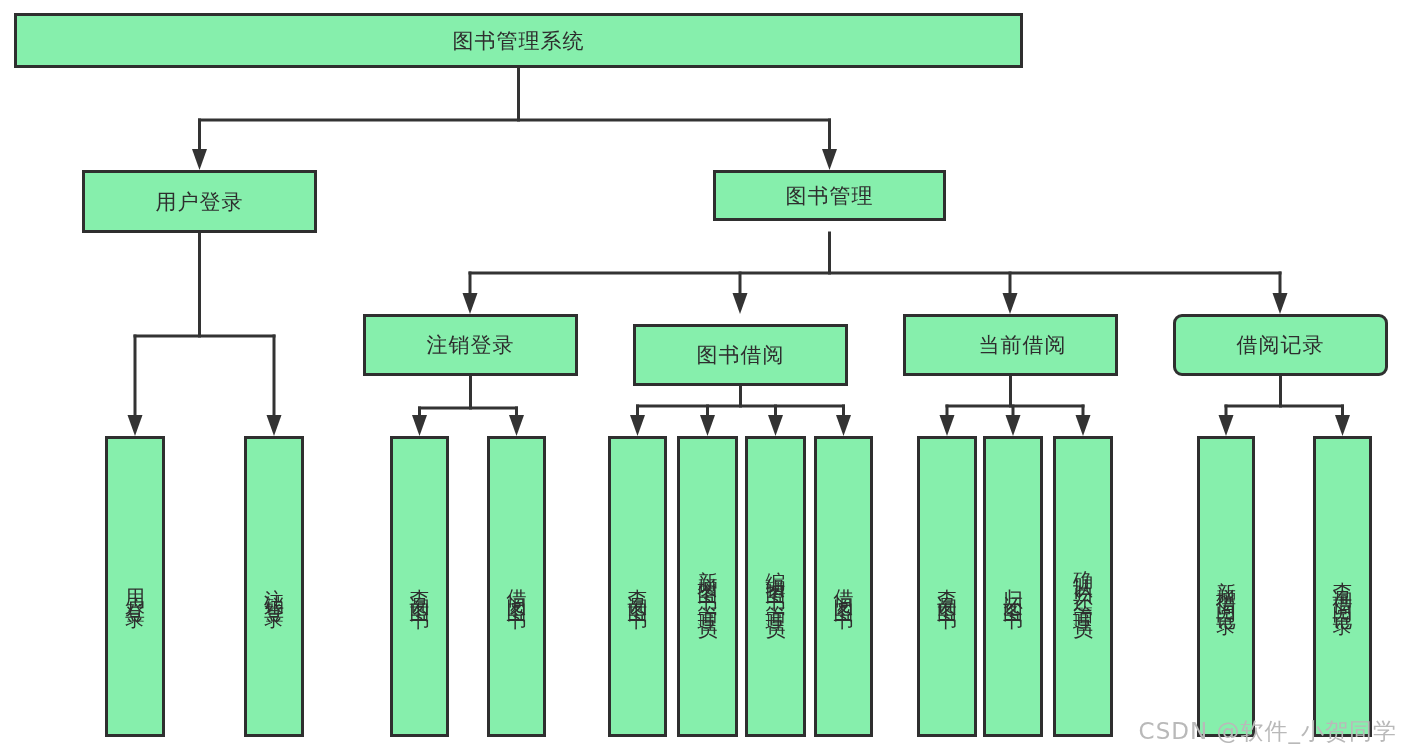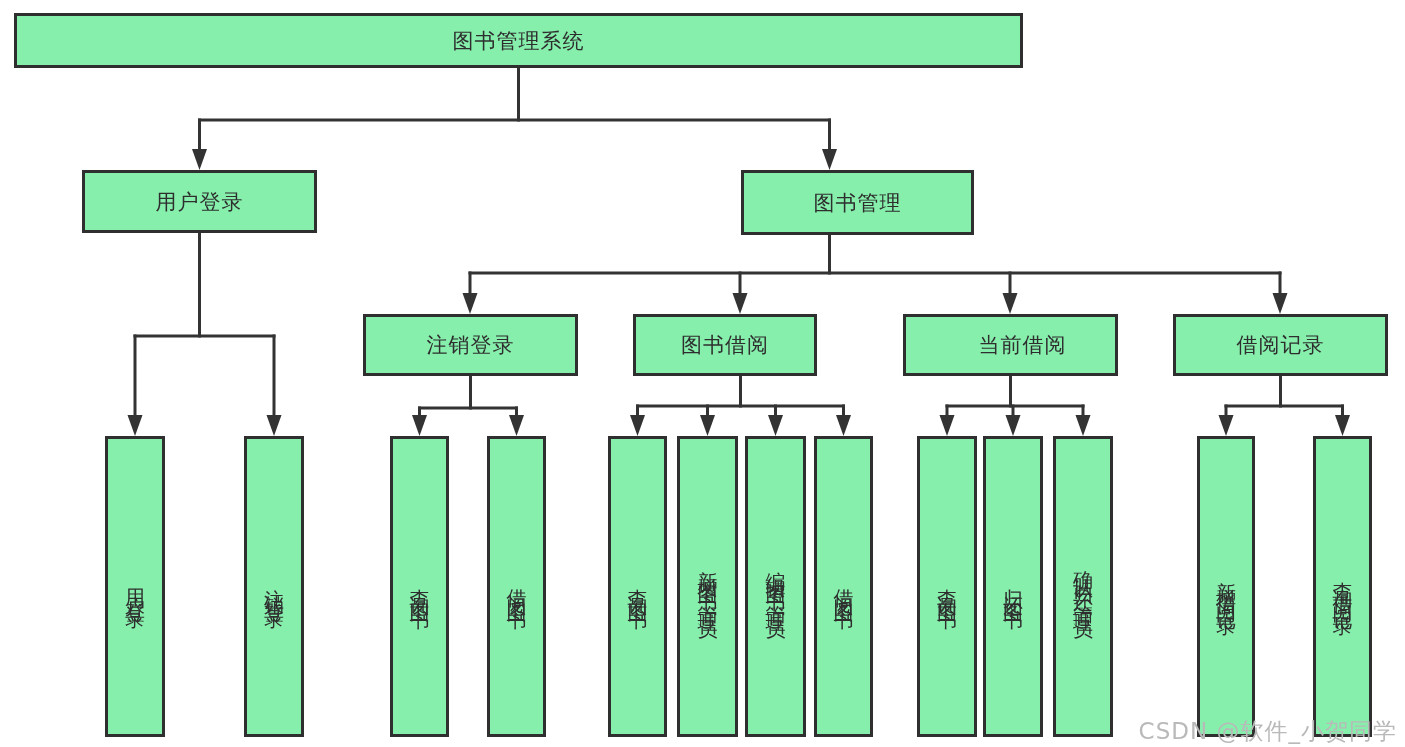--- a/index.html
+++ b/index.html
@@ -23,26 +23,26 @@
     justify-content: center;
     z-index: 2;
     font-size: 21px;
     letter-spacing: 1px;
     color: #2e2e2e;
   }
   
   .n-root   { left: 14px;  top: 13px;  width: 1009px; height: 55px; }
   
   .n-user   { left: 82px;  top: 170px; width: 235px; height: 63px; }
-  .n-mgmt   { left: 741px; top: 170px; width: 233px; height: 65px; }
+  .n-mgmt   { left: 713px; top: 170px; width: 233px; height: 51px; }
   
   .n-rec    { left: 363px;  top: 314px; width: 215px; height: 62px; }
-  .n-borrow { left: 633px;  top: 314px; width: 184px; height: 62px; }
+  .n-borrow { left: 633px;  top: 324px; width: 215px; height: 62px; }
   .n-cur    { left: 903px;  top: 314px; width: 215px; height: 62px; padding-left: 24px; }
-  .n-recd   { left: 1173px; top: 314px; width: 215px; height: 62px; }
+  .n-recd   { left: 1173px; top: 314px; width: 215px; height: 62px; border-radius: 9px; }
   
   .leaf { top: 436px; height: 301px; }
   .leaf span {
     writing-mode: vertical-rl;
     text-orientation: mixed;
     font-size: 20px;
     letter-spacing: 7px;
     line-height: 1.15;
   }
   .l1  { left: 105px;  width: 60px; }

